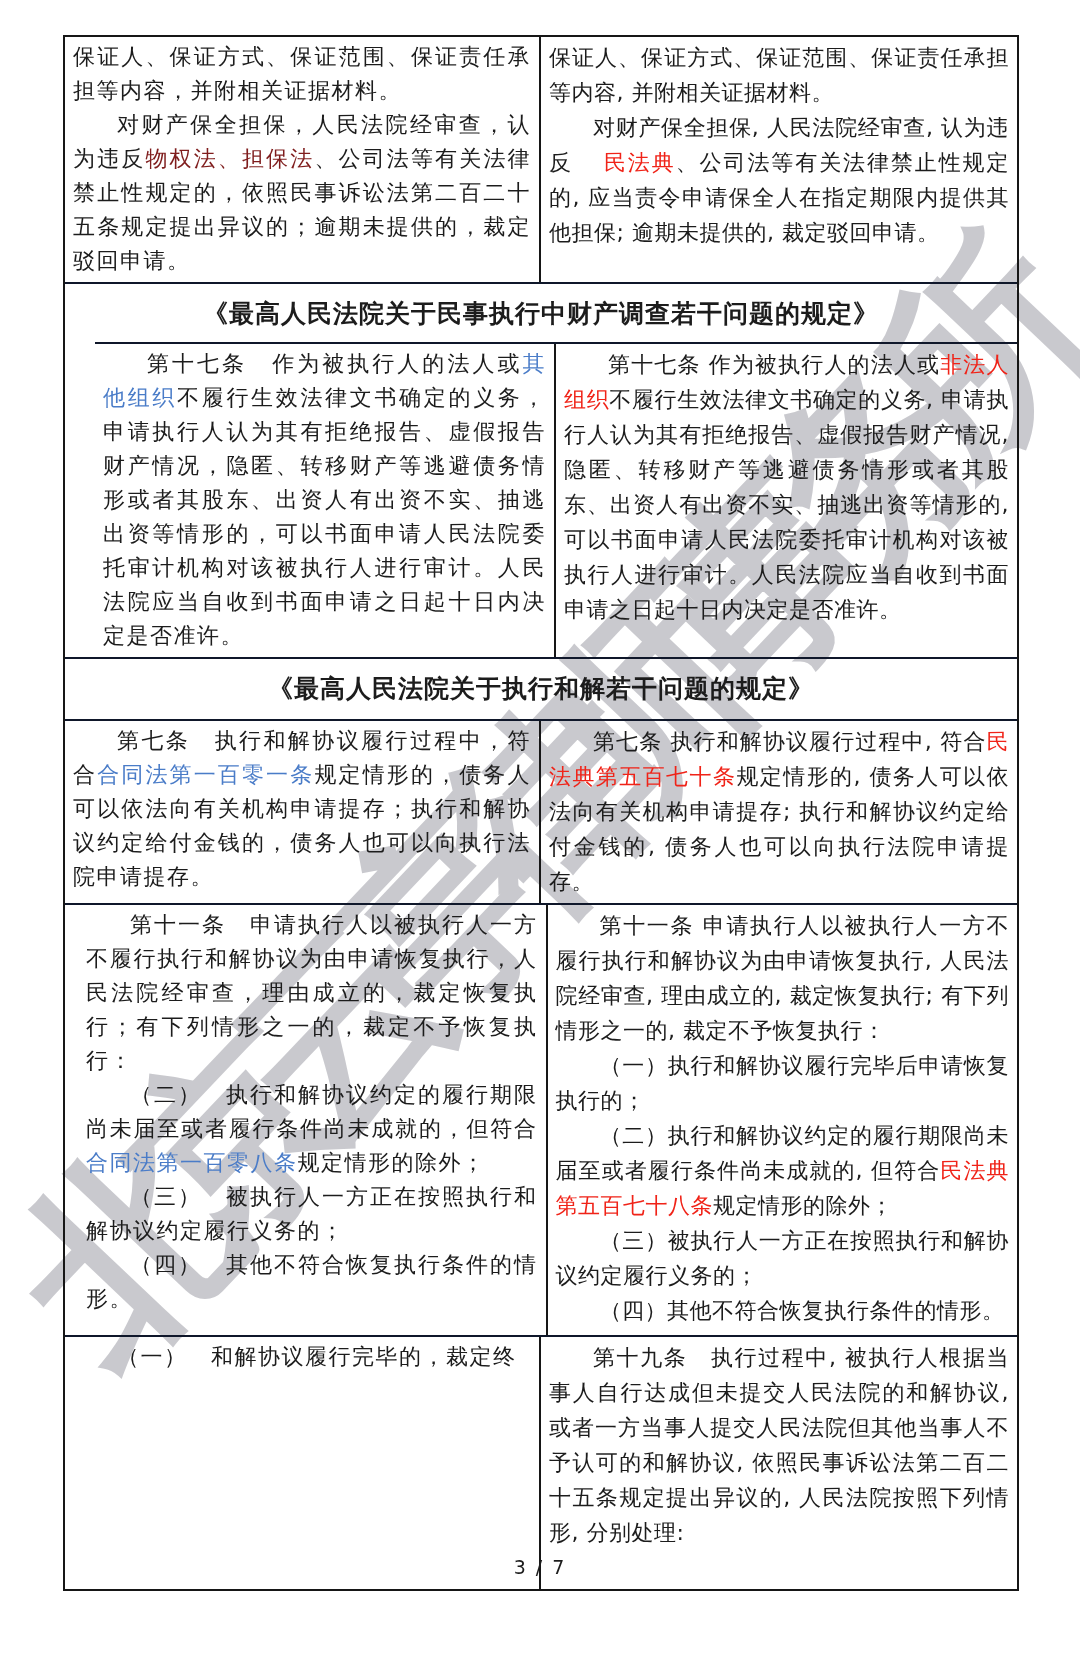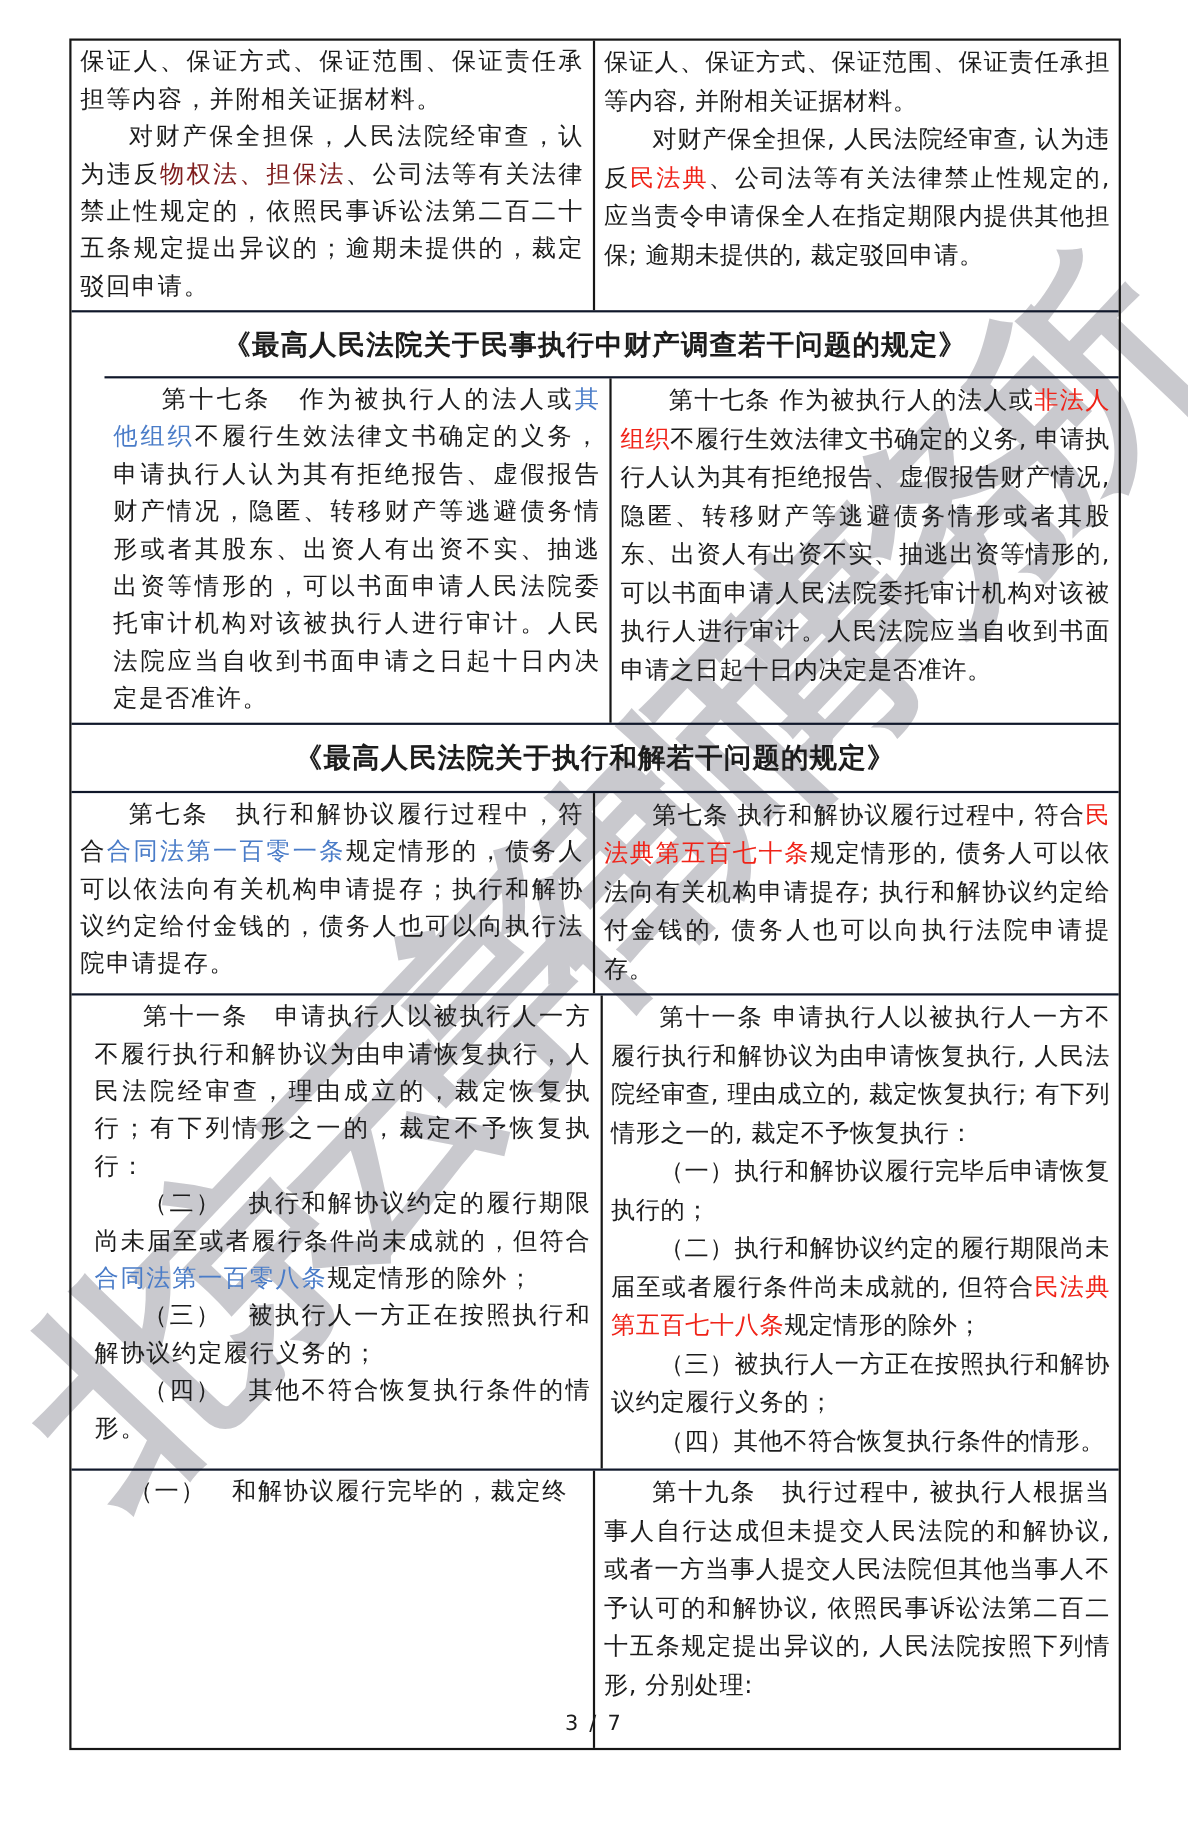--- a/index.html
+++ b/index.html
@@ -81,21 +81,21 @@
 <div class="page">
   <div class="watermark">北京云亭律师事务所</div>
   <div class="doc-table" id="doc-table">
       <div class="row">
         <div class="cell left">
           <p><span>保证人、保证方式、保证范围、保证责任承担等内容，并附相关证据材料。</span></p>
           <p class="ind"><span>对财产保全担保，人民法院经审查，认为违反</span><span style="color: #7f1d1d;">物权法、担保法</span><span>、公司法等有关法律禁止性规定的，依照民事诉讼法第二百二十五条规定提出异议的；逾期未提供的，裁定驳回申请。</span></p>
         </div>
         <div class="cell right">
           <p><span>保证人、保证方式、保证范围、保证责任承担等内容, 并附相关证据材料。</span></p>
-          <p class="ind"><span>对财产保全担保, 人民法院经审查, 认为违反</span><span style="color: rgb(240, 35, 24);">民法典</span><span>、公司法等有关法律禁止性规定的, 应当责令申请保全人在指定期限内提供其他担保; 逾期未提供的, 裁定驳回申请。</span></p>
+          <p class="ind"><span>对财产保全担保, 人民法院经审查, 认为违反</span><span style="color: rgb(240, 35, 24); margin-left: 31px;">民法典</span><span>、公司法等有关法律禁止性规定的, 应当责令申请保全人在指定期限内提供其他担保; 逾期未提供的, 裁定驳回申请。</span></p>
         </div>
       </div>
       <div class="row span">
         <div class="section-header">《最高人民法院关于民事执行中财产调查若干问题的规定》</div>
       </div>
       <div class="row">
         <div class="cell left">
           <p class="ind"><span>第十七条　作为被执行人的法人或</span><span style="color: rgb(74, 124, 200);">其他组织</span><span>不履行生效法律文书确定的义务，申请执行人认为其有拒绝报告、虚假报告财产情况，隐匿、转移财产等逃避债务情形或者其股东、出资人有出资不实、抽逃出资等情形的，可以书面申请人民法院委托审计机构对该被执行人进行审计。人民法院应当自收到书面申请之日起十日内决定是否准许。</span></p>
         </div>
         <div class="cell right">

